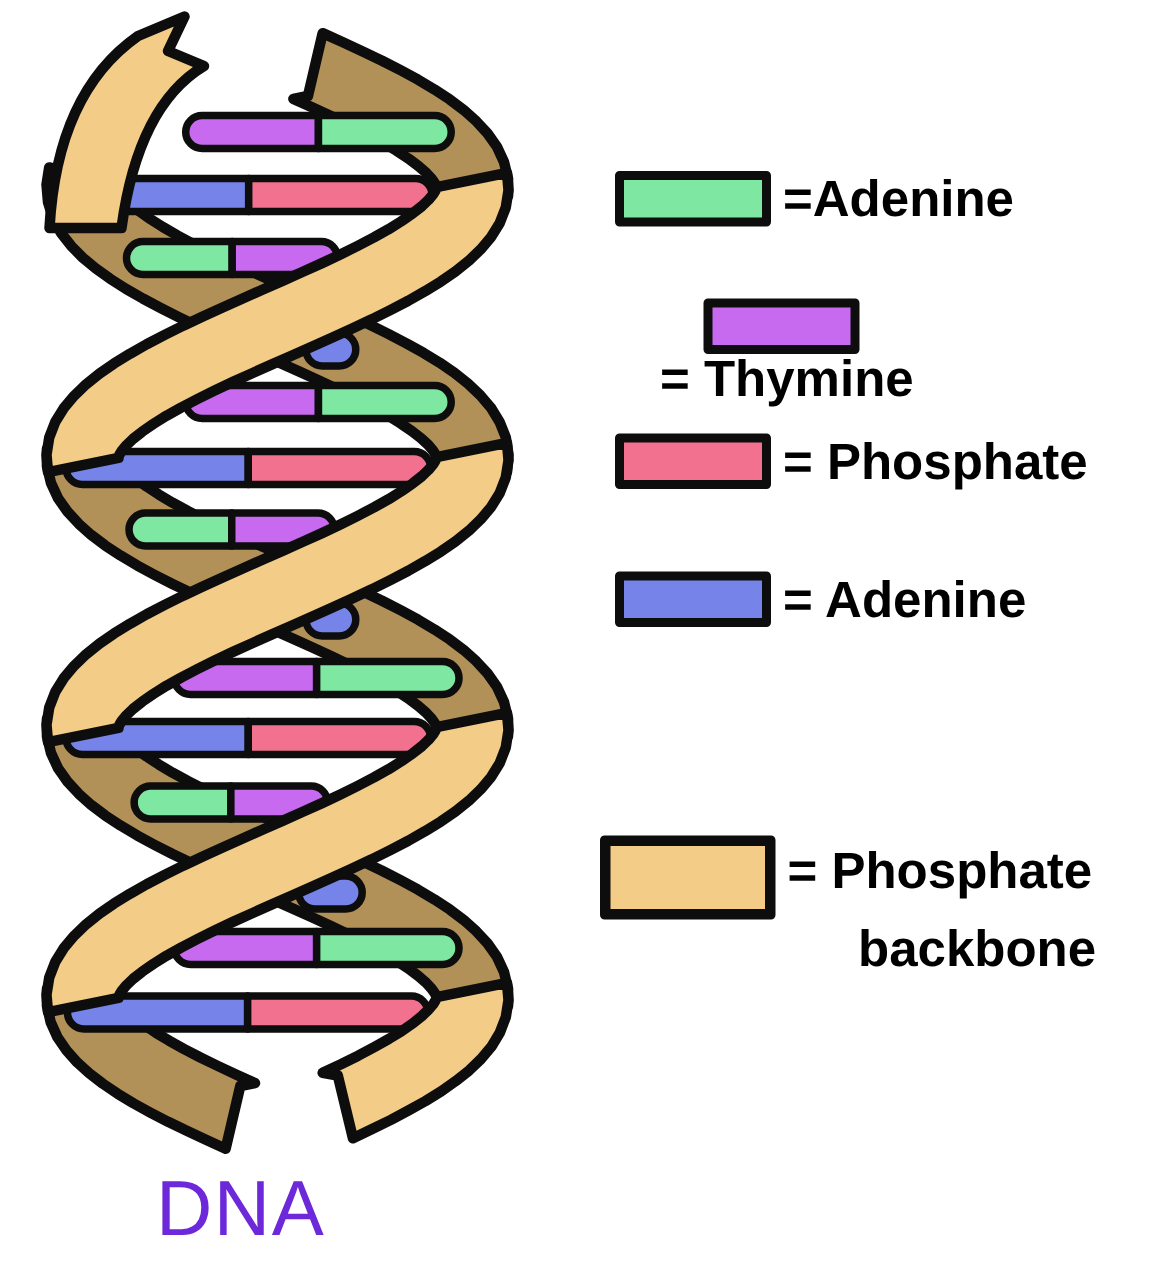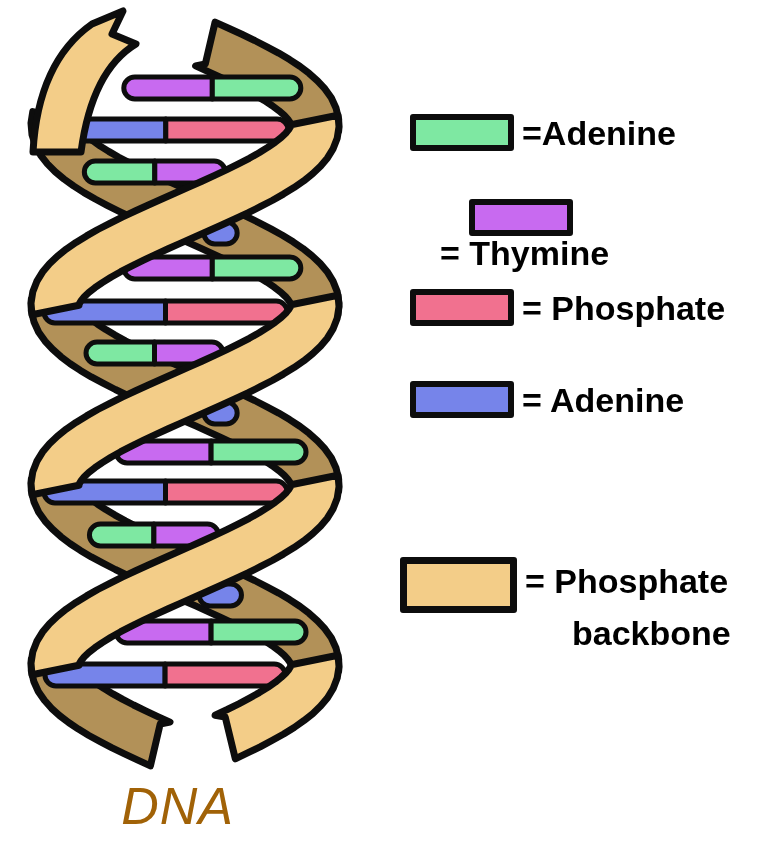--- a/index.html
+++ b/index.html
@@ -4,21 +4,21 @@
 <style>
   html,body{margin:0;padding:0;}
   body{
     width:768px;height:846px;position:relative;background:#ffffff;
     font-family:"Liberation Sans", sans-serif;overflow:hidden;
   }
   .stage{position:absolute;inset:0;}
   #helix-svg{position:absolute;left:0;top:0;width:360px;height:846px;}
   .dna-label{
     position:absolute;left:104px;top:776px;width:130px;
-    font-size:52px;color:#a16207;text-align:right;letter-spacing:1px;font-style:italic;
+    font-size:52px;color:#6d28d9;text-align:left;letter-spacing:1px;
   }
   .legend{position:absolute;left:0;top:0;width:768px;height:808px;pointer-events:none;font-weight:bold;}
   .legend-row{position:absolute;display:flex;align-items:center;}
   .swatch{
     width:92px;height:25px;border:6px solid #0d0d0d;border-radius:3px;
     flex:0 0 auto;background:#ccc;
   }
   .swatch.big{width:103px;height:42px;border-width:7px;}
   .legend-text{
     font-size:34px;color:#000;margin-left:8px;white-space:nowrap;line-height:1.0;

